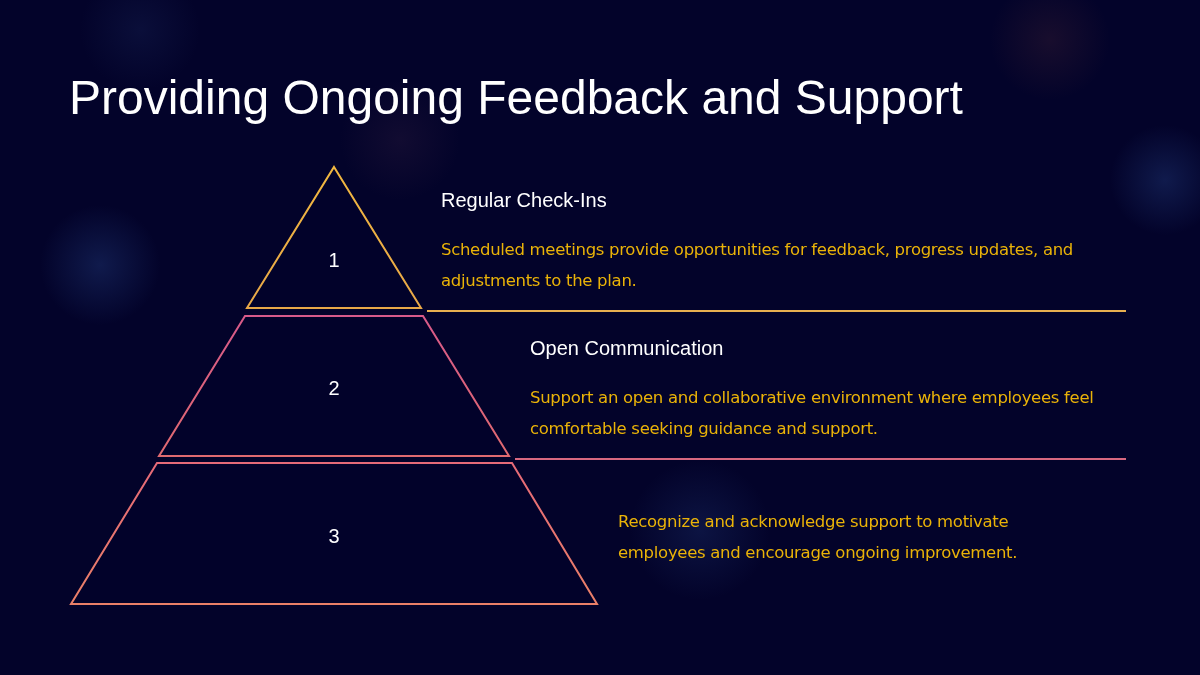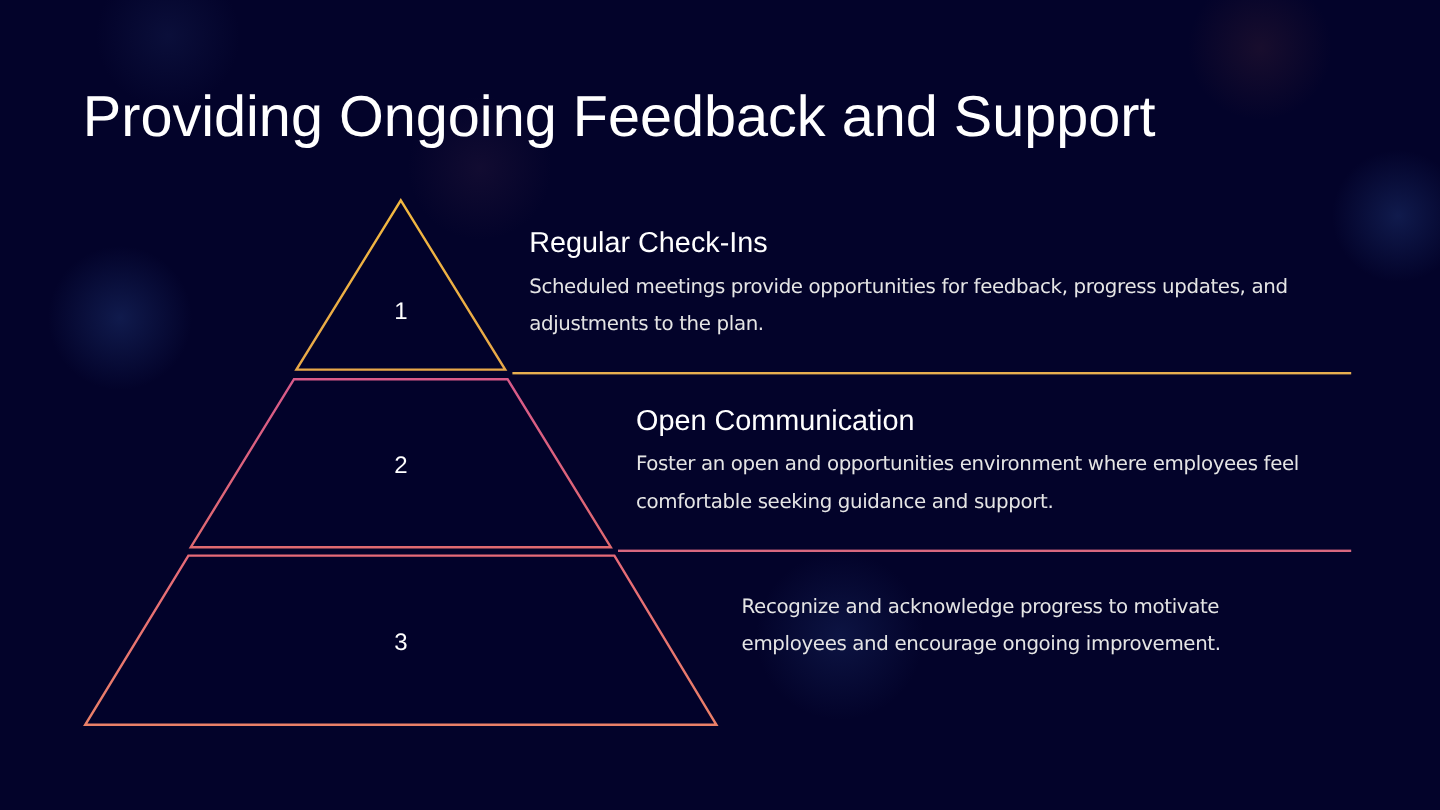--- a/index.html
+++ b/index.html
@@ -24,26 +24,26 @@
       position: absolute; left: 69px; top: 70px;
       font-size: 48px; font-weight: 400; letter-spacing: 0px;
       margin: 0; white-space: nowrap;
     }
     svg.pyramid { position: absolute; left: 0; top: 0; }
     .num {
       position: absolute; font-size: 20px; width: 40px; text-align: center;
     }
     .item { position: absolute; }
     .item h3 {
-      margin: 0; font-size: 24px; font-weight: 400;
+      margin: 0; font-size: 20px; font-weight: 400;
       font-family: "Liberation Sans", sans-serif;
     }
     .item p {
-      margin: 6px 0 0 0; font-size: 16.5px; line-height: 31px;
-      font-family: "DejaVu Sans", sans-serif; color: #e5e5e5;
+      margin: 22px 0 0 0; font-size: 16.5px; line-height: 31px;
+      font-family: "DejaVu Sans", sans-serif; color: #eab308;
       letter-spacing: -0.3px;
     }
     .rule { position: absolute; height: 2px; }
   </style>
 </head>
 <body>
 
 <div class="bg"></div>
 
 <h1 class="title">Providing Ongoing Feedback and Support</h1>
@@ -75,18 +75,18 @@
 <div class="rule" style="left:427px; top:310px; width:699px; background:#e8b050;"></div>
 <div class="rule" style="left:515px; top:458px; width:611px; background:#d86880;"></div>
 
 <div class="item" style="left:441px; top:189px; width:680px;">
   <h3>Regular Check-Ins</h3>
   <p>Scheduled meetings provide opportunities for feedback, progress updates, and adjustments to the plan.</p>
 </div>
 
 <div class="item" style="left:530px; top:337px; width:590px;">
   <h3>Open Communication</h3>
-  <p>Foster an open and opportunities environment where employees feel comfortable seeking guidance and support.</p>
+  <p>Support an open and collaborative environment where employees feel comfortable seeking guidance and support.</p>
 </div>
 
 <div class="item" style="left:618px; top:484px; width:430px;">
-  <p>Recognize and acknowledge progress to motivate employees and encourage ongoing improvement.</p>
+  <p>Recognize and acknowledge support to motivate employees and encourage ongoing improvement.</p>
 </div>
 
 </body></html>

